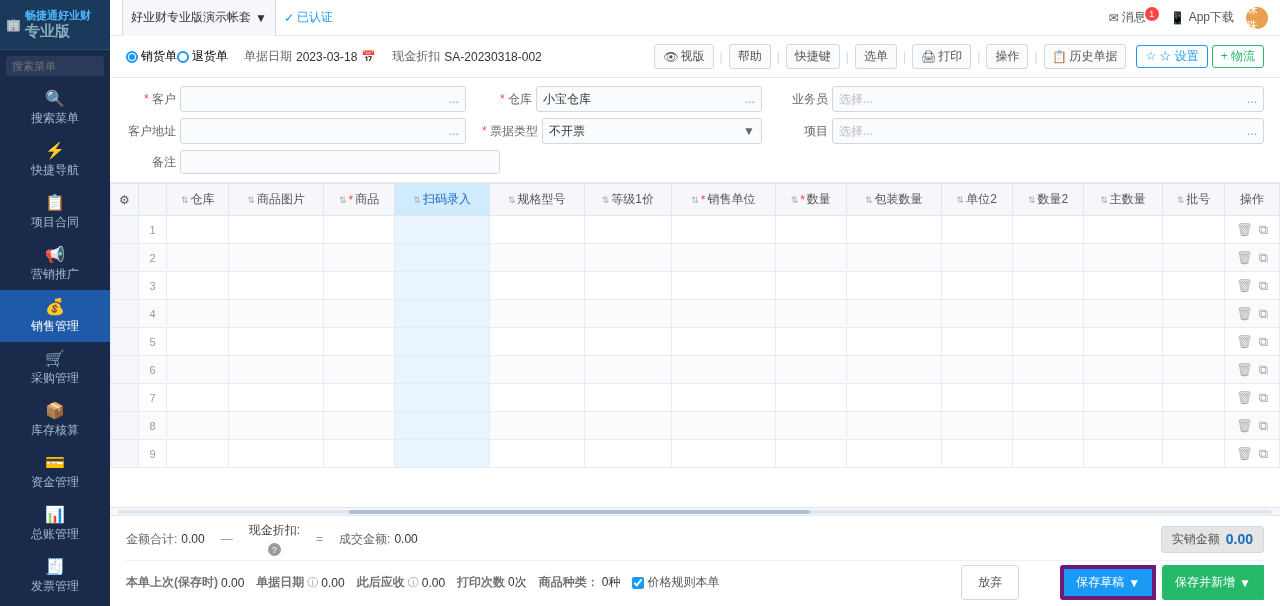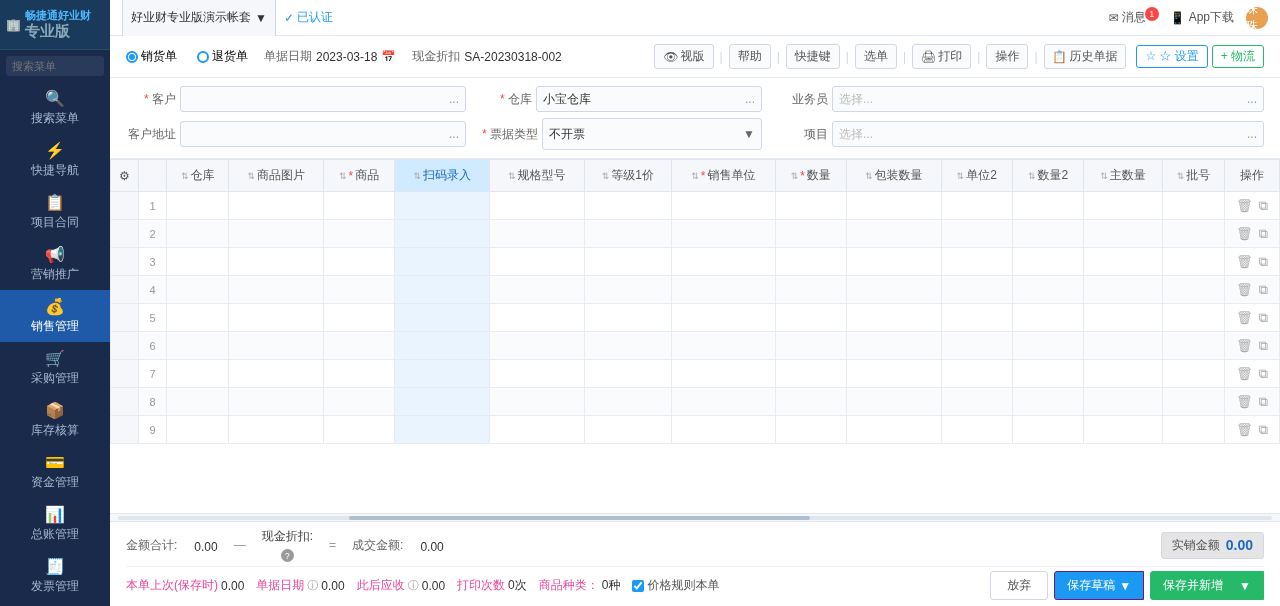--- a/index.html
+++ b/index.html
@@ -33,40 +33,40 @@
     .tab-close { margin-left: 4px; color: #999; cursor: pointer; }
     .home-tab { padding: 6px 12px; color: #555; font-size: 12px; cursor: pointer; }
     .tab-nav-btns { margin-left: auto; display: flex; align-items: center; gap: 2px; margin-bottom: 2px; }
     .tab-nav-btn { width: 20px; height: 20px; display: flex; align-items: center; justify-content: center; cursor: pointer; color: #666; font-size: 12px; border: 1px solid #d0d8e4; background: #fff; border-radius: 2px; }
 
     
     .content { background: #fff; flex: 1; overflow: hidden; display: flex; flex-direction: column; padding: 0; }
 
     
     .form-header { padding: 8px 16px; border-bottom: 1px solid #e8ecf2; display: flex; align-items: center; gap: 16px; background: #fff; }
-    .radio-group { display: flex; align-items: center; gap: 20px; }
+    .radio-group { display: flex; align-items: center; gap: 0; }
     .radio-item { display: flex; align-items: center; gap: 3px; cursor: pointer; }
     .radio-dot { width: 12px; height: 12px; border: 2px solid #1a9af5; border-radius: 50%; position: relative; }
     .radio-dot.active::after { content: ''; width: 6px; height: 6px; background: #1a9af5; border-radius: 50%; position: absolute; top: 1px; left: 1px; }
     .form-field-inline { display: flex; align-items: center; gap: 4px; font-size: 12px; color: #444; }
     .form-field-inline .label { color: #666; }
     .form-field-inline .value { color: #333; font-weight: 500; }
     .calendar-icon { color: #888; cursor: pointer; }
     .toolbar-right { margin-left: auto; display: flex; align-items: center; gap: 6px; }
     .toolbar-btn { display: flex; align-items: center; gap: 2px; padding: 3px 8px; border: 1px solid #d0d8e4; border-radius: 3px; cursor: pointer; color: #555; font-size: 11px; background: #fafbfc; }
     .toolbar-separator { color: #d0d8e4; }
 
     
     .form-fields { padding: 8px 16px; display: flex; flex-direction: column; gap: 6px; background: #fff; border-bottom: 1px solid #e8ecf2; }
     .form-row { display: flex; align-items: center; gap: 16px; }
     .form-field { display: flex; align-items: center; gap: 4px; flex: 1; }
     .form-field .field-label { color: #666; font-size: 12px; min-width: 50px; text-align: right; white-space: nowrap; }
     .form-input { flex: 1; height: 26px; border: 1px solid #d0d8e4; border-radius: 3px; padding: 0 6px; font-size: 12px; color: #333; background: #fafbfc; display: flex; align-items: center; justify-content: space-between; }
     .form-input .dots { color: #999; cursor: pointer; }
-    .form-select { flex: 1; height: 32px; border: 1px solid #d0d8e4; border-radius: 3px; padding: 0 6px; font-size: 12px; color: #333; background: #fafbfc; display: flex; align-items: center; justify-content: space-between; }
+    .form-select { flex: 1; height: 26px; border: 1px solid #d0d8e4; border-radius: 3px; padding: 0 6px; font-size: 12px; color: #333; background: #fafbfc; display: flex; align-items: center; justify-content: space-between; }
     .form-select-arrow { color: #666; }
     .field-side-btns { display: flex; gap: 4px; margin-left: 4px; }
     .side-btn { padding: 2px 8px; border: 1px solid #1a9af5; color: #1a9af5; border-radius: 3px; cursor: pointer; font-size: 11px; background: #fff; white-space: nowrap; }
     .side-btn.green { border-color: #26b96a; color: #26b96a; }
     .textarea-field { width: 320px; height: 24px; border: 1px solid #d0d8e4; border-radius: 3px; padding: 2px 6px; font-size: 12px; color: #333; background: #fafbfc; }
 
     
     .detail-tabs { padding: 8px 16px 0; background: #fff; display: flex; gap: 0; border-bottom: 1px solid #e8ecf2; }
     .detail-tab { padding: 5px 14px; cursor: pointer; color: #555; border-bottom: 2px solid transparent; font-size: 12px; }
     .detail-tab.active { color: #1a9af5; border-bottom: 2px solid #1a9af5; font-weight: 500; }
@@ -89,37 +89,37 @@
     .action-icon { color: #aaa; cursor: pointer; font-size: 13px; }
 
     
     .scrollbar-row { height: 8px; background: #f5f7fa; border-top: 1px solid #e0e6ee; display: flex; align-items: center; padding: 0 8px; }
     .scrollbar-track { flex: 1; height: 4px; background: #e0e6ee; border-radius: 2px; position: relative; }
     .scrollbar-thumb { position: absolute; left: 20%; width: 40%; height: 4px; background: #b0bfcf; border-radius: 2px; }
 
     
     .footer { background: #fff; border-top: 1px solid #e0e6ee; padding: 6px 16px; }
     .footer-top { display: flex; align-items: center; gap: 16px; font-size: 12px; color: #444; }
-    .footer-amount { display: flex; align-items: flex-end; gap: 17px; }
+    .footer-amount { display: flex; align-items: center; gap: 4px; }
     .footer-amount .label { color: #666; }
     .footer-amount .value { color: #333; font-weight: 500; }
     .footer-eq { color: #999; }
     .footer-discount { display: flex; align-items: center; gap: 4px; flex-direction: column; }
     .footer-right-amount { margin-left: auto; display: flex; align-items: center; gap: 6px; background: #e5e5e5; border: 1px solid #d0d8e4; border-radius: 3px; padding: 4px 10px; font-size: 13px; }
     .footer-right-amount .label { color: #555; }
     .footer-right-amount .value { color: #1a6abf; font-weight: bold; font-size: 14px; }
     .footer-bottom { display: flex; align-items: center; gap: 12px; font-size: 11px; color: #555; padding-top: 4px; border-top: 1px solid #f0f2f5; margin-top: 4px; }
     .footer-stat { display: flex; align-items: center; gap: 3px; }
-    .footer-stat .label { color: #ec4899; }
+    .footer-stat .label { color: #737373; font-weight: bold; }
     .footer-stat .value { color: #333; }
     .footer-checkbox { display: flex; align-items: center; gap: 3px; }
     .footer-actions { margin-left: auto; display: flex; gap: 6px; }
     .btn-abandon { padding: 5px 16px; border: 1px solid #d0d8e4; border-radius: 3px; background: #fff; color: #555; cursor: pointer; font-size: 12px; }
-    .btn-save-draft { padding: 5px 12px; border: 1px solid #701a75; border-radius: 3px 0 0 3px; background: #1a9af5; color: #fff; cursor: pointer; font-size: 12px; display: flex; align-items: center; gap: 4px; }
-    .btn-save-new { padding: 5px 12px; border: 1px solid #26b96a; border-radius: 3px 0 0 3px; background: #26b96a; color: #fff; cursor: pointer; font-size: 12px; display: flex; align-items: center; gap: 16px; }
+    .btn-save-draft { padding: 5px 12px; border: 4px solid #701a75; border-radius: 3px 0 0 3px; background: #1a9af5; color: #fff; cursor: pointer; font-size: 12px; display: flex; align-items: center; gap: 4px; margin-left: 35px; }
+    .btn-save-new { padding: 5px 12px; border: 1px solid #26b96a; border-radius: 3px 0 0 3px; background: #26b96a; color: #fff; cursor: pointer; font-size: 12px; display: flex; align-items: center; gap: 4px; }
 
     .info-icon { color: #999; font-size: 11px; cursor: pointer; }
     .help-icon { background: #999; color: #fff; border-radius: 50%; width: 13px; height: 13px; display: inline-flex; align-items: center; justify-content: center; font-size: 9px; cursor: pointer; }
     .checkbox-input { width: 12px; height: 12px; accent-color: #1a9af5; }
   </style>
 </head>
 <body>
 
 <div class="sidebar">
   <div class="sidebar-logo">
@@ -311,20 +311,26 @@
           </div>
         </div>
         <div class="form-field" style="flex:1;">
           <span class="field-label">项目</span>
           <div class="form-input" style="flex:1;">
             <span style="color:#bbb;">选择...</span>
             <span class="dots">...</span>
           </div>
         </div>
       </div>
+      <div class="form-row">
+        <div class="form-field">
+          <span class="field-label">备注</span>
+          <div class="textarea-field"></div>
+        </div>
+      </div>
     </div>
 
 
     <div class="table-container">
       <div class="table-wrapper">
         <table>
           <thead>
             <tr>
               <th class="settings-icon-cell">
                 <span>⚙</span>

